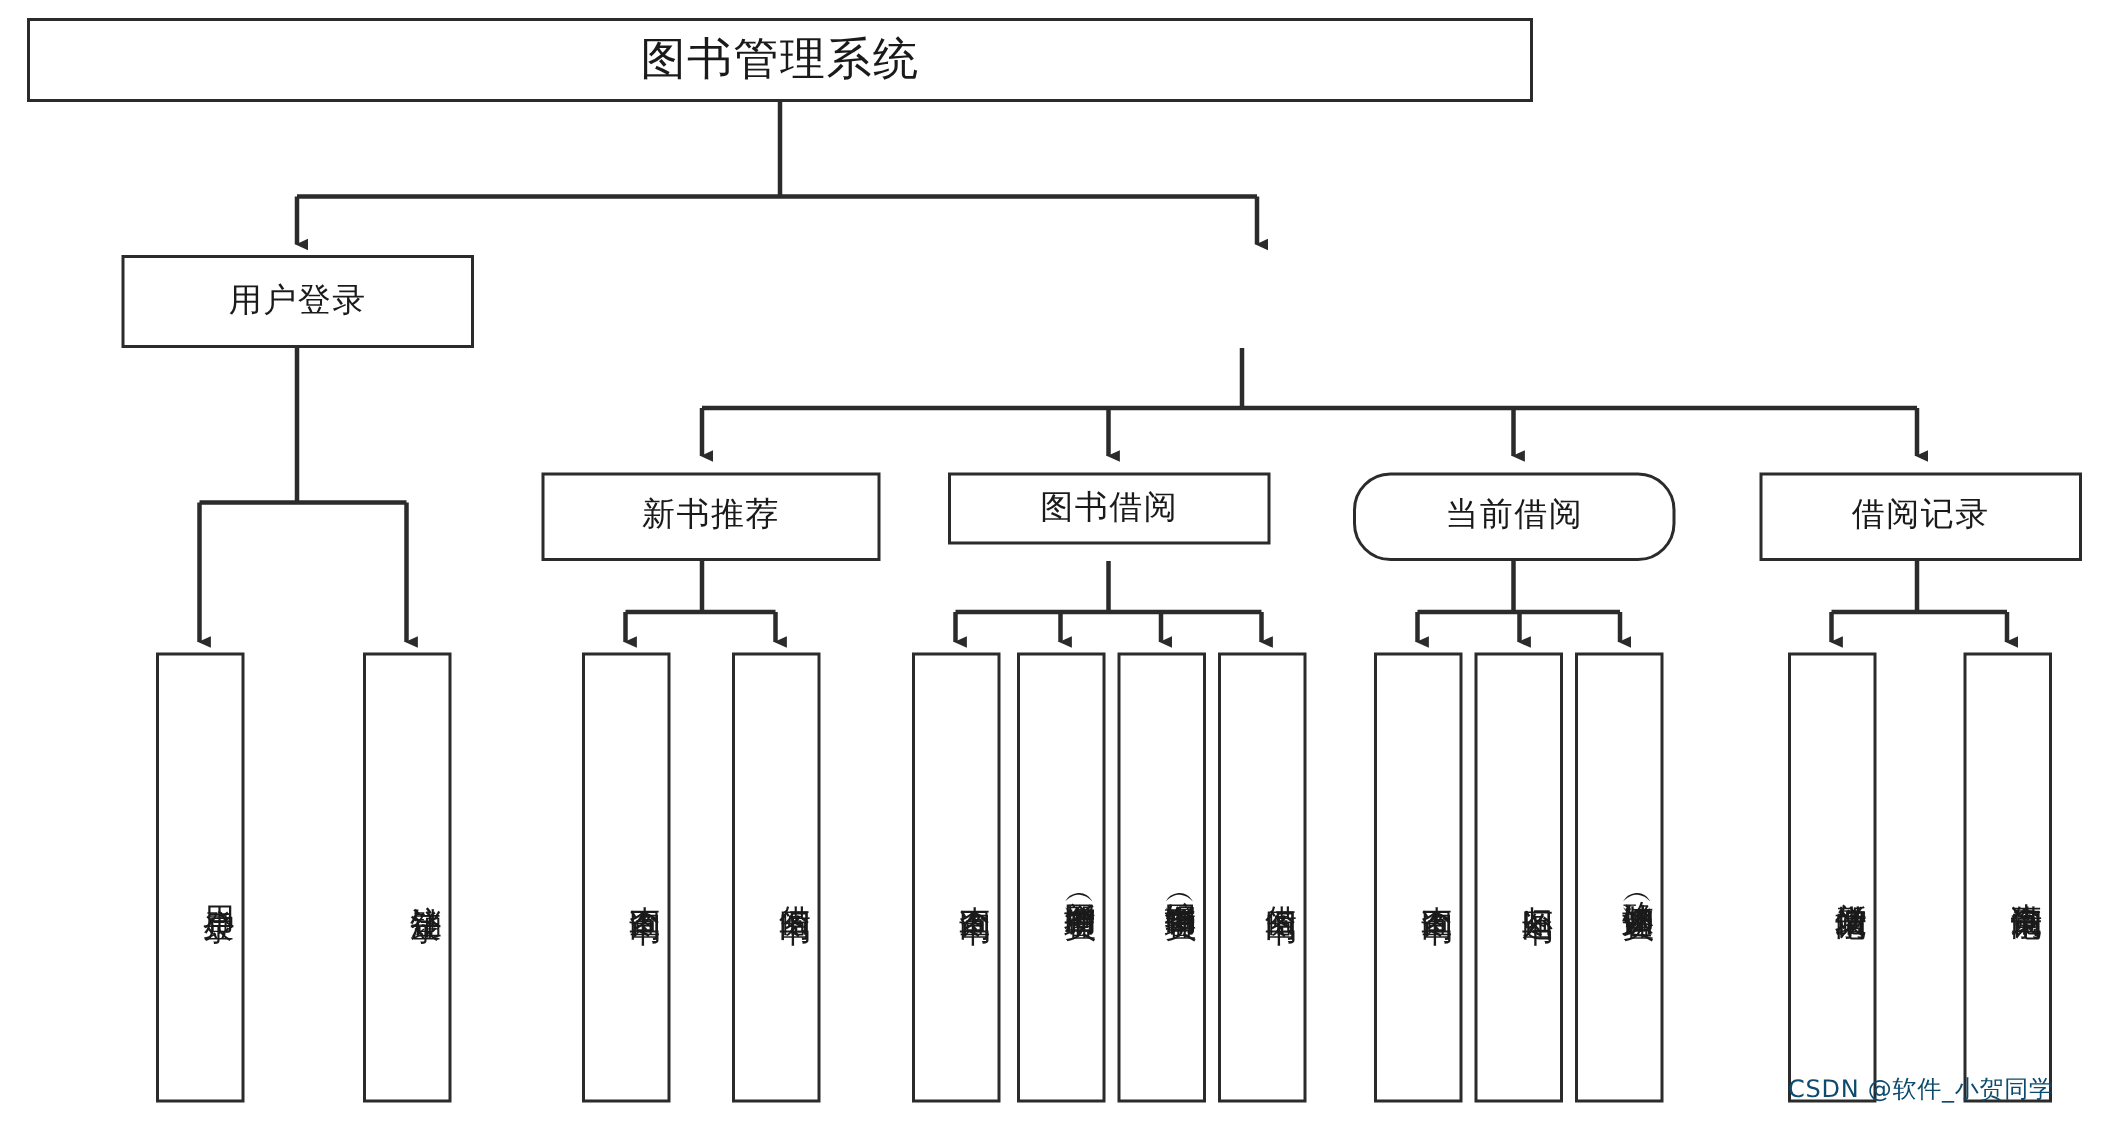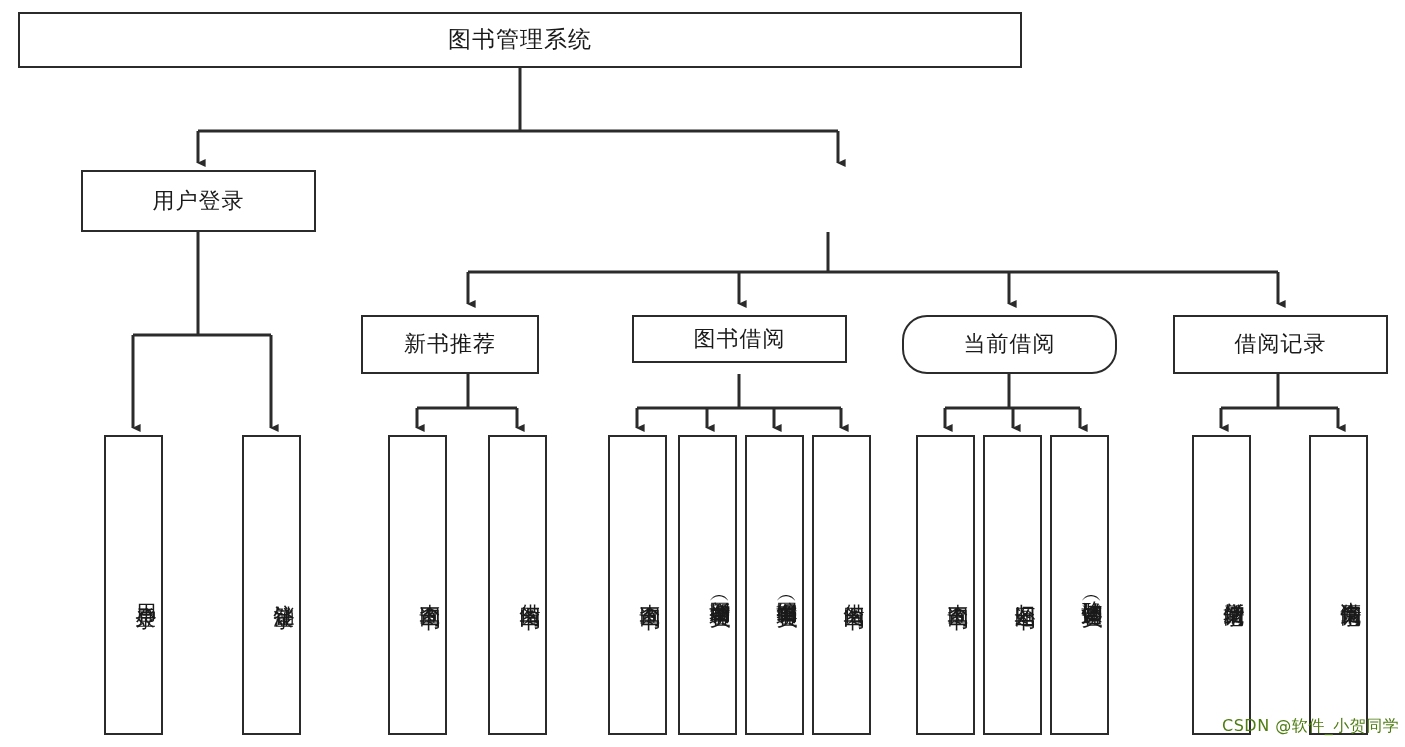--- a/index.html
+++ b/index.html
@@ -33,44 +33,43 @@
     align-items: center;
     justify-content: center;
     color: #1a1a1a;
   }
   .node.horiz {
     font-size: 22px;
     line-height: 1.2;
     letter-spacing: 1px;
   }
   .node.root {
-    font-size: 23px;
+    font-size: 30px;
     letter-spacing: 1px;
   }
   .node.vert {
     writing-mode: vertical-rl;
     text-orientation: upright;
     font-size: 21px;
     line-height: 1.45;
     letter-spacing: 2px;
     align-items: flex-start;
     justify-content: center;
     padding-top: 12px;
   }
   .node.vert.tall-text {
     padding-top: 6px;
     letter-spacing: 1px;
   }
   .watermark {
     position: absolute;
     font-size: 16px;
-    color: #4d7c0f;
+    color: #0c4a6e;
     white-space: nowrap;
     letter-spacing: 0.5px;
-    padding-left: 30px;
   }
 </style>
 </head>
 <body>
 
 <div id="canvas">
 
   <svg class="edges" viewBox="0 0 1405 747" xmlns="http://www.w3.org/2000/svg">
     <defs>
       <marker id="arrow" markerWidth="9" markerHeight="9" refX="4.5" refY="7.6" orient="auto-start-reverse" markerUnits="userSpaceOnUse">
@@ -118,21 +117,21 @@
       <path d="M1221,408 L1338,408"></path>
       <path d="M1221,408 L1221,428" marker-end="url(#arrow)"></path>
       <path d="M1338,408 L1338,428" marker-end="url(#arrow)"></path>
     </g>
   </svg>
 
   <div class="node horiz root" style="left:18px; top:12px; width:1004px; height:56px;">图书管理系统</div>
 
   <div class="node horiz" style="left:81px; top:170px; width:235px; height:62px;">用户登录</div>
 
-  <div class="node horiz" style="left:361px; top:315px; width:178px; height:59px;">新书推荐</div>
+  <div class="node horiz" style="left:361px; top:315px; width:226px; height:59px;">新书推荐</div>
   <div class="node horiz" style="left:632px; top:315px; width:215px; height:48px;">图书借阅</div>
   <div class="node horiz" style="left:902px; top:315px; width:215px; height:59px;border-radius:25px;">当前借阅</div>
   <div class="node horiz" style="left:1173px; top:315px; width:215px; height:59px;">借阅记录</div>
 
   <div class="node vert" style="left:104px; top:435px; width:59px; height:300px;">用户登录</div>
   <div class="node vert" style="left:242px; top:435px; width:59px; height:300px;">注销登录</div>
 
   <div class="node vert" style="left:388px; top:435px; width:59px; height:300px;">查询图书</div>
   <div class="node vert" style="left:488px; top:435px; width:59px; height:300px;">借阅图书</div>
 

